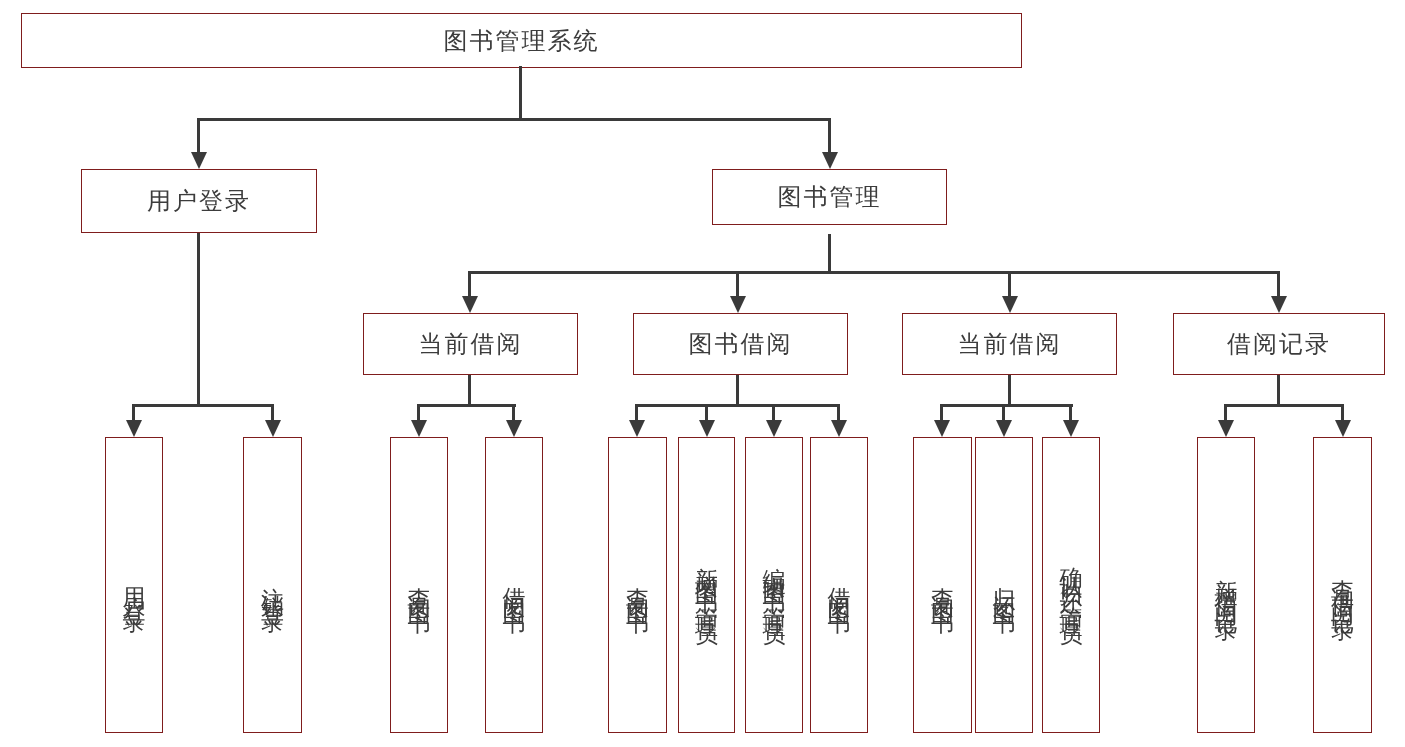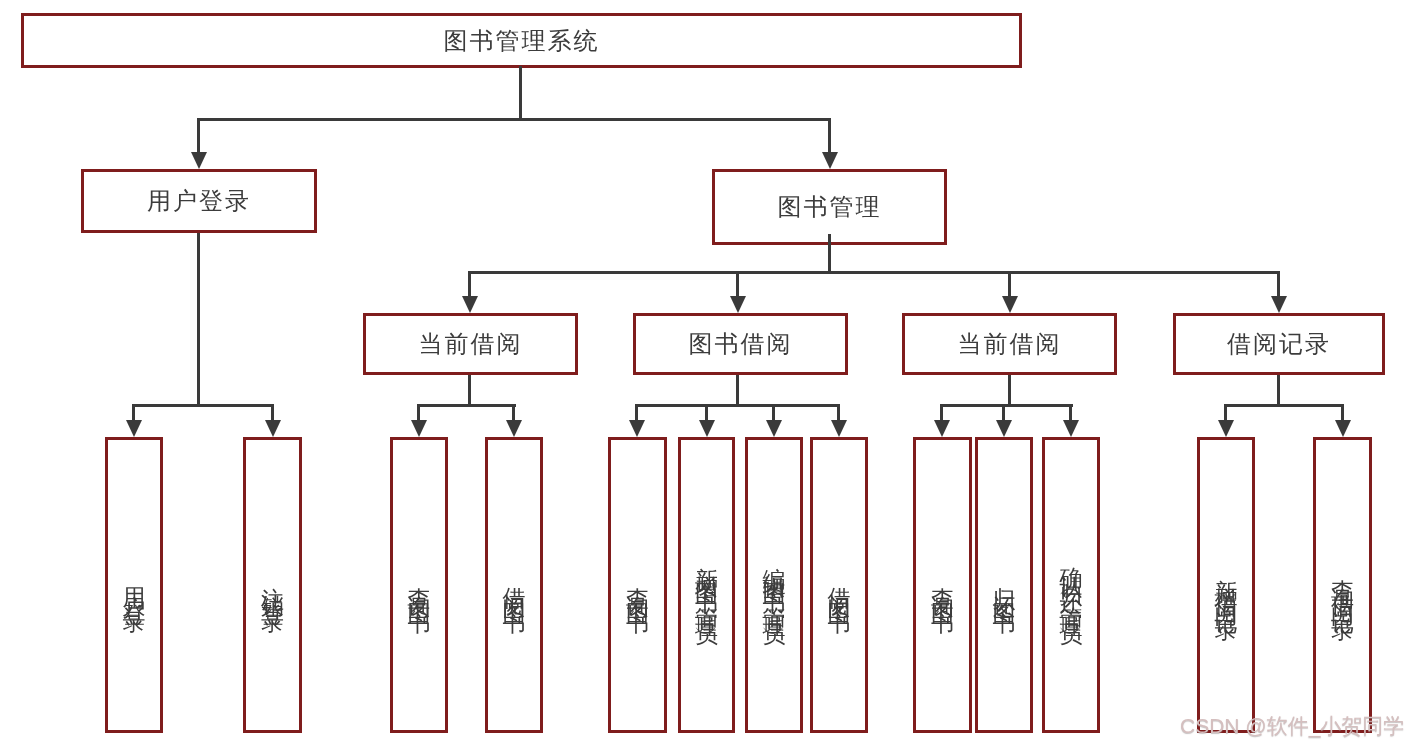--- a/index.html
+++ b/index.html
@@ -6,21 +6,21 @@
   #stage{
     position:relative;
     width:1405px;height:747px;
     background:#ffffff;
     font-family:"Liberation Sans","DejaVu Sans",sans-serif;
     overflow:hidden;
   }
   .node{
     position:absolute;
     box-sizing:border-box;
-    border:3px solid #7f1d1d;
+    border:1px solid #7f1d1d;
     background:#ffffff;
     color:#3c3c3c;
     display:flex;align-items:center;justify-content:center;
     font-size:24px;
     letter-spacing:2px;
     text-align:center;
   }
   .leaf{
     font-size:23px;
   }
@@ -61,21 +61,21 @@
   <div class="vline" style="left:519px;top:66px;height:54px;"></div>
   <div class="hline" style="left:197px;top:118px;width:634px;"></div>
   <div class="vline" style="left:197px;top:118px;height:38px;"></div>
   <div class="arrow" style="left:191px;top:152px;"></div>
   <div class="vline" style="left:828px;top:118px;height:38px;"></div>
   <div class="arrow" style="left:822px;top:152px;"></div>
 
   <div class="node" style="left:81px;top:169px;width:236px;height:64px;">
     <span>用户登录</span>
   </div>
-  <div class="node" style="left:712px;top:169px;width:235px;height:76px;">
+  <div class="node" style="left:712px;top:169px;width:235px;height:56px;">
     <span>图书管理</span>
   </div>
 
   <div class="vline" style="left:197px;top:233px;height:174px;"></div>
   <div class="hline" style="left:132px;top:404px;width:142px;"></div>
   <div class="vline" style="left:132px;top:404px;height:18px;"></div>
   <div class="arrow" style="left:126px;top:420px;"></div>
   <div class="vline" style="left:271px;top:404px;height:18px;"></div>
   <div class="arrow" style="left:265px;top:420px;"></div>
 
@@ -170,15 +170,14 @@
   <div class="node leaf" style="left:1042px;top:437px;width:58px;height:296px;">
     <span class="vtext">确认归还（管理员）</span>
   </div>
   <div class="node leaf" style="left:1197px;top:437px;width:58px;height:296px;">
     <span class="vtext">新增借阅记录</span>
   </div>
   <div class="node leaf" style="left:1313px;top:437px;width:59px;height:296px;">
     <span class="vtext">查询借阅记录</span>
   </div>
 
-  <div class="watermark">CSDN @软件_小贺同学</div>
 
 </div>
 
 </body></html>

